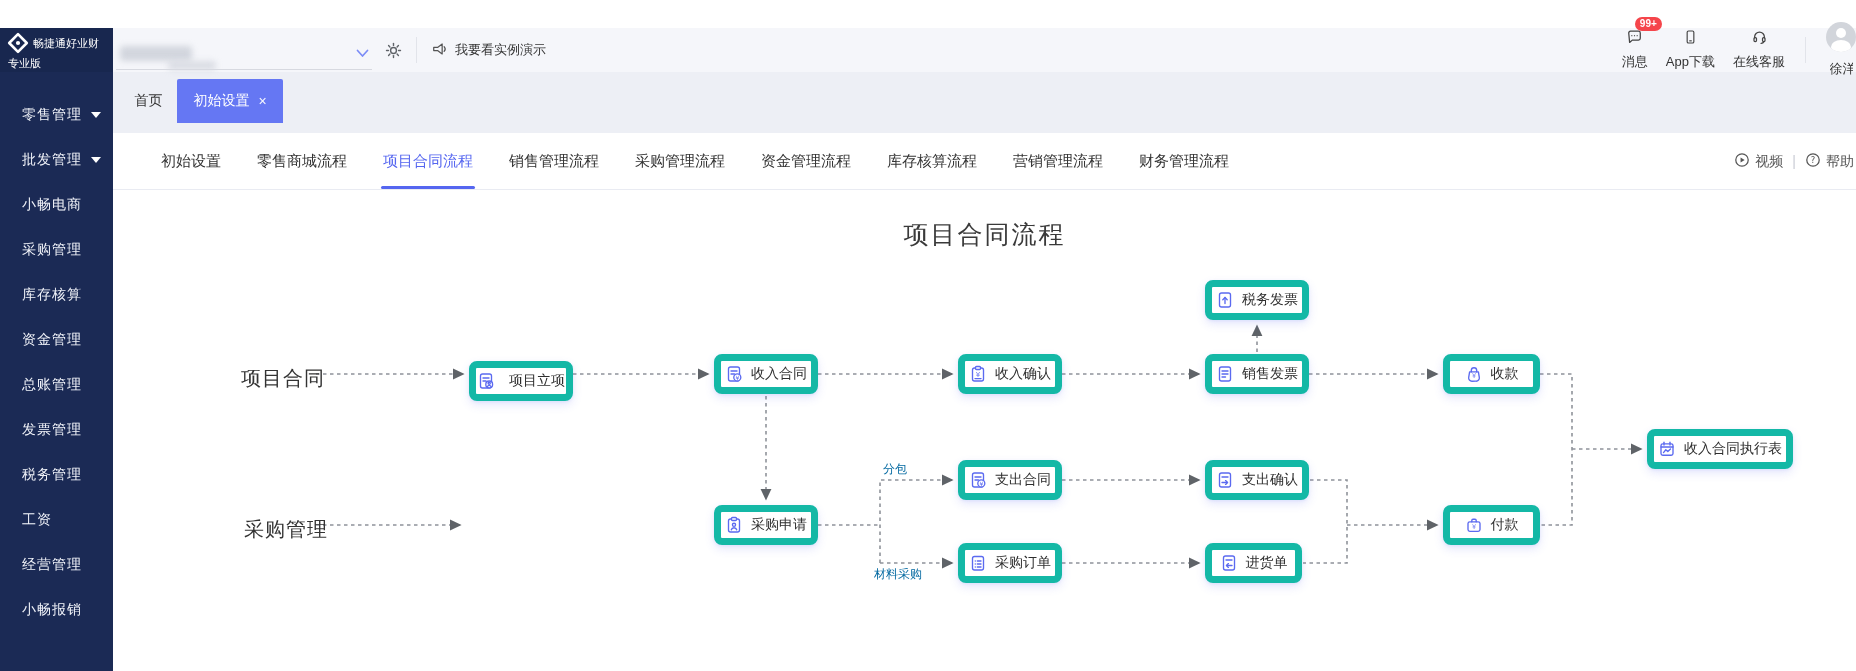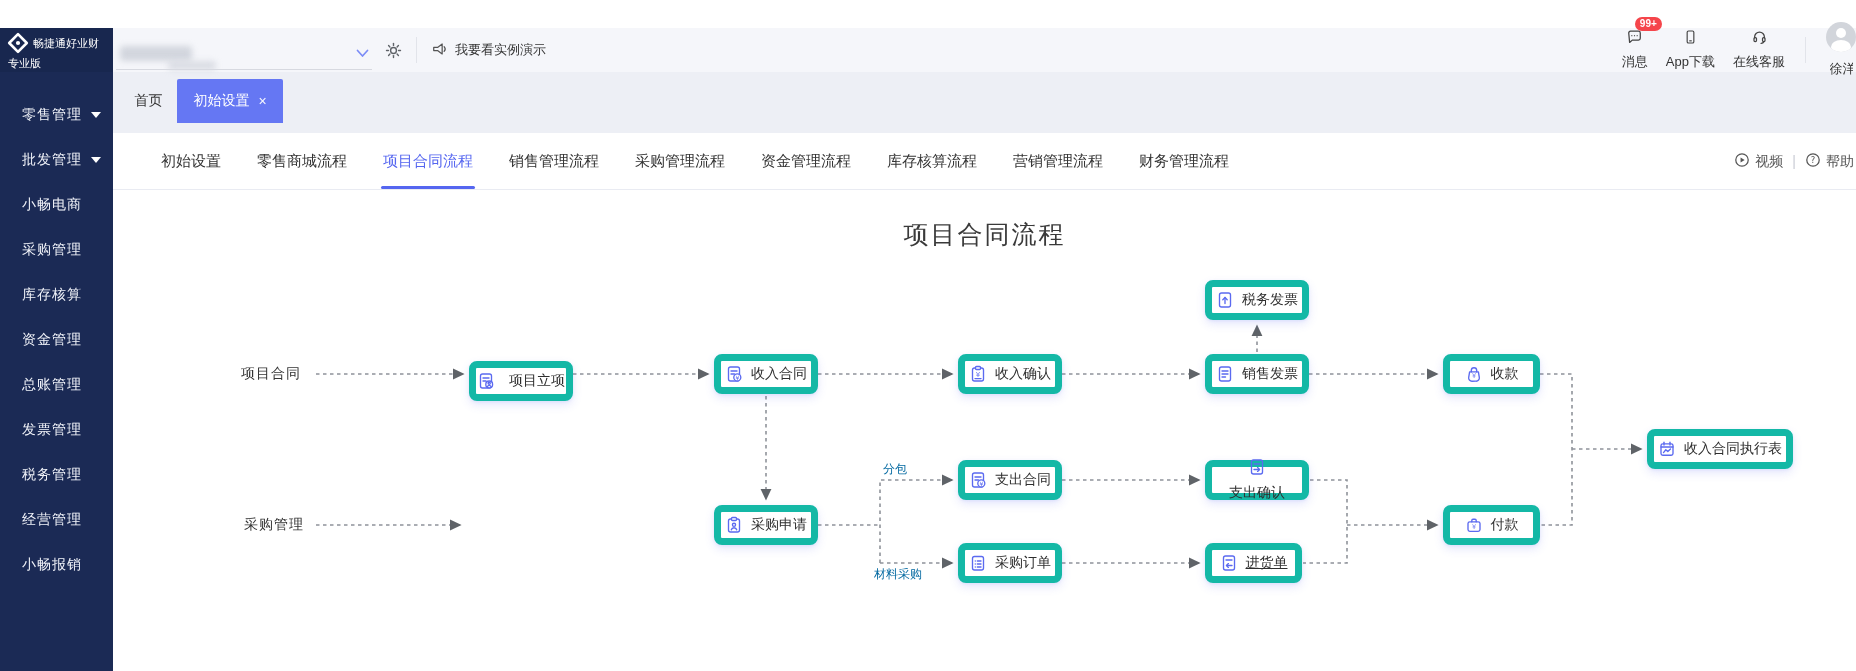--- a/index.html
+++ b/index.html
@@ -62,21 +62,21 @@
 
   
   .canvas{position:absolute;left:0;right:0;top:57px;bottom:0;}
   .flow-title{position:absolute;top:28px;left:0;width:100%;text-align:center;font-size:25px;color:#3a3a3a;letter-spacing:2px;}
   .edges-svg{position:absolute;left:0;top:0;}
   .node{position:absolute;height:40px;background:#fff;border:7px solid #14b8a6;border-radius:8px;
         box-shadow:0 4px 10px rgba(93,107,240,.16),0 1px 3px rgba(93,107,240,.10);
         display:flex;align-items:center;justify-content:center;gap:8px;font-size:14px;color:#2e2e2e;cursor:pointer;box-sizing:border-box;z-index:2;}
   .node-icon{width:18px;height:18px;flex:none;display:flex;}
   .node-icon svg{stroke:#5b6af0;fill:none;stroke-width:1.35;stroke-linecap:round;stroke-linejoin:round;width:18px;height:18px;}
-  .row-label{position:absolute;font-size:14px;color:#333;letter-spacing:1px;z-index:2;}
+  .row-label{position:absolute;font-size:20px;color:#333;letter-spacing:1px;z-index:2;}
   .edge-label{position:absolute;font-size:12px;color:#0369a1;text-align:center;z-index:2;}
 </style>
 </head>
 <body>
 
 <div class="app">
   <div class="top-strip"></div>
   <div class="shell">
 
     <div class="sidebar">
@@ -114,20 +114,23 @@
             <span>资金管理</span>
           </div>
           <div class="nav-item">
             <span>总账管理</span>
           </div>
           <div class="nav-item">
             <span>发票管理</span>
           </div>
           <div class="nav-item">
             <span>税务管理</span>
+          </div>
+          <div class="nav-item">
+            <span>工资</span>
           </div>
           <div class="nav-item">
             <span>经营管理</span>
           </div>
           <div class="nav-item">
             <span>小畅报销</span>
           </div>
         </div>
     </div>
 
@@ -366,21 +369,21 @@
                   <svg viewBox="0 0 18 18">
                     <rect x="3.5" y="2" width="11" height="14" rx="2"></rect>
                     <line x1="6" y1="6" x2="12" y2="6"></line>
                     <line x1="6" y1="9" x2="9.5" y2="9"></line>
                     <circle cx="12.3" cy="12.4" r="3.5" fill="#fff"></circle>
                     <text x="12.3" y="14.6" text-anchor="middle" font-size="6" fill="#5b6af0" stroke="none" font-family="DejaVu Sans, sans-serif">¥</text>
                   </svg>
                 </span>
                 <span>支出合同</span>
               </div>
-              <div class="node" style="left: 1092px; top: 270px; width: 104px; flex-direction: column;">
+              <div class="node" style="left: 1092px; top: 270px; width: 104px;">
                 <span class="node-icon">
                   <svg viewBox="0 0 18 18">
                     <rect x="3.5" y="2" width="11" height="14" rx="2"></rect>
                     <line x1="6" y1="6" x2="12" y2="6"></line>
                     <line x1="6" y1="11.5" x2="11.5" y2="11.5"></line>
                     <polyline points="9.6,9.6 11.5,11.5 9.6,13.4"></polyline>
                   </svg>
                 </span>
                 <span>支出确认</span>
               </div>
@@ -391,21 +394,21 @@
                     <circle cx="6.3" cy="7" r=".7" fill="#5b6af0" stroke="none"></circle>
                     <circle cx="6.3" cy="10" r=".7" fill="#5b6af0" stroke="none"></circle>
                     <circle cx="6.3" cy="13" r=".7" fill="#5b6af0" stroke="none"></circle>
                     <line x1="8.3" y1="7" x2="12" y2="7"></line>
                     <line x1="8.3" y1="10" x2="12" y2="10"></line>
                     <line x1="8.3" y1="13" x2="12" y2="13"></line>
                   </svg>
                 </span>
                 <span>采购订单</span>
               </div>
-              <div class="node" style="left: 1092px; top: 353px; width: 97px; text-decoration: underline;">
+              <div class="node" style="left: 1092px; top: 353px; width: 97px;">
                 <span class="node-icon">
                   <svg viewBox="0 0 18 18">
                     <rect x="3.5" y="2" width="11" height="14" rx="2"></rect>
                     <line x1="6" y1="6" x2="12" y2="6"></line>
                     <line x1="12" y1="11.5" x2="6.5" y2="11.5"></line>
                     <polyline points="8.4,9.6 6.5,11.5 8.4,13.4"></polyline>
                   </svg>
                 </span>
                 <span>进货单</span>
               </div>

